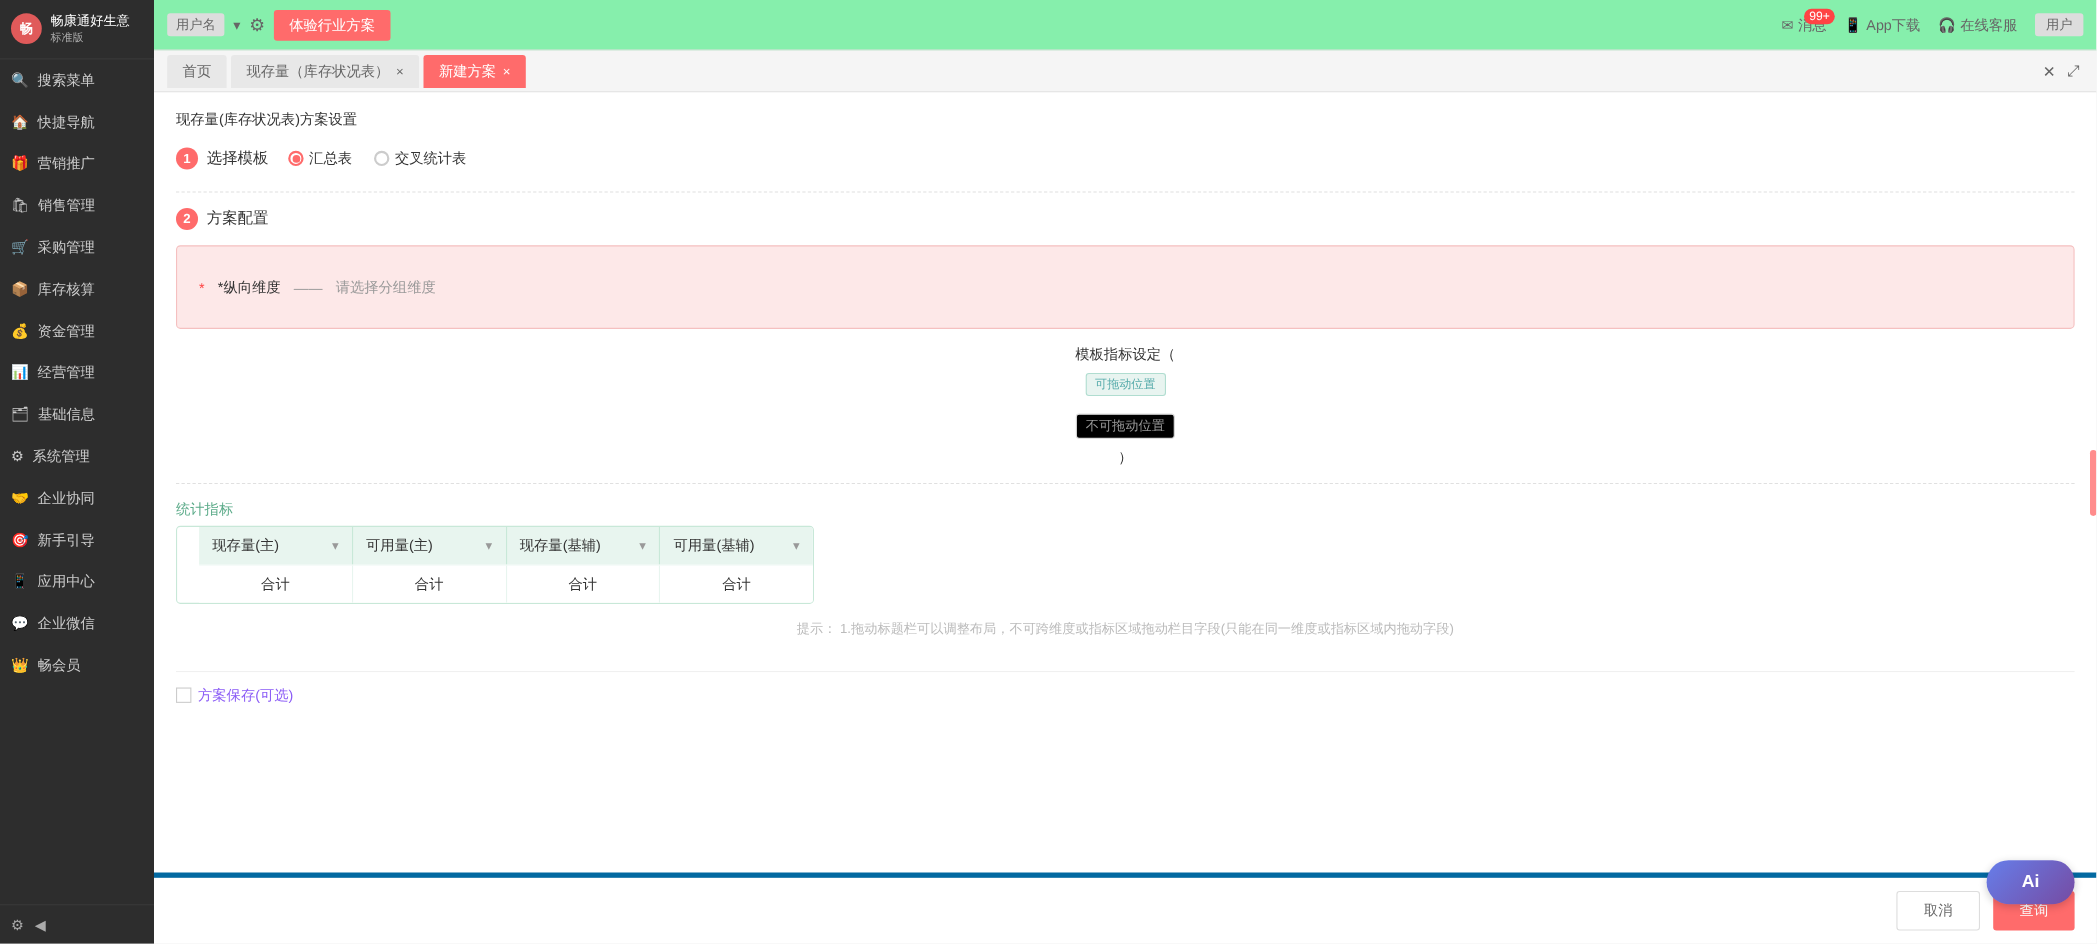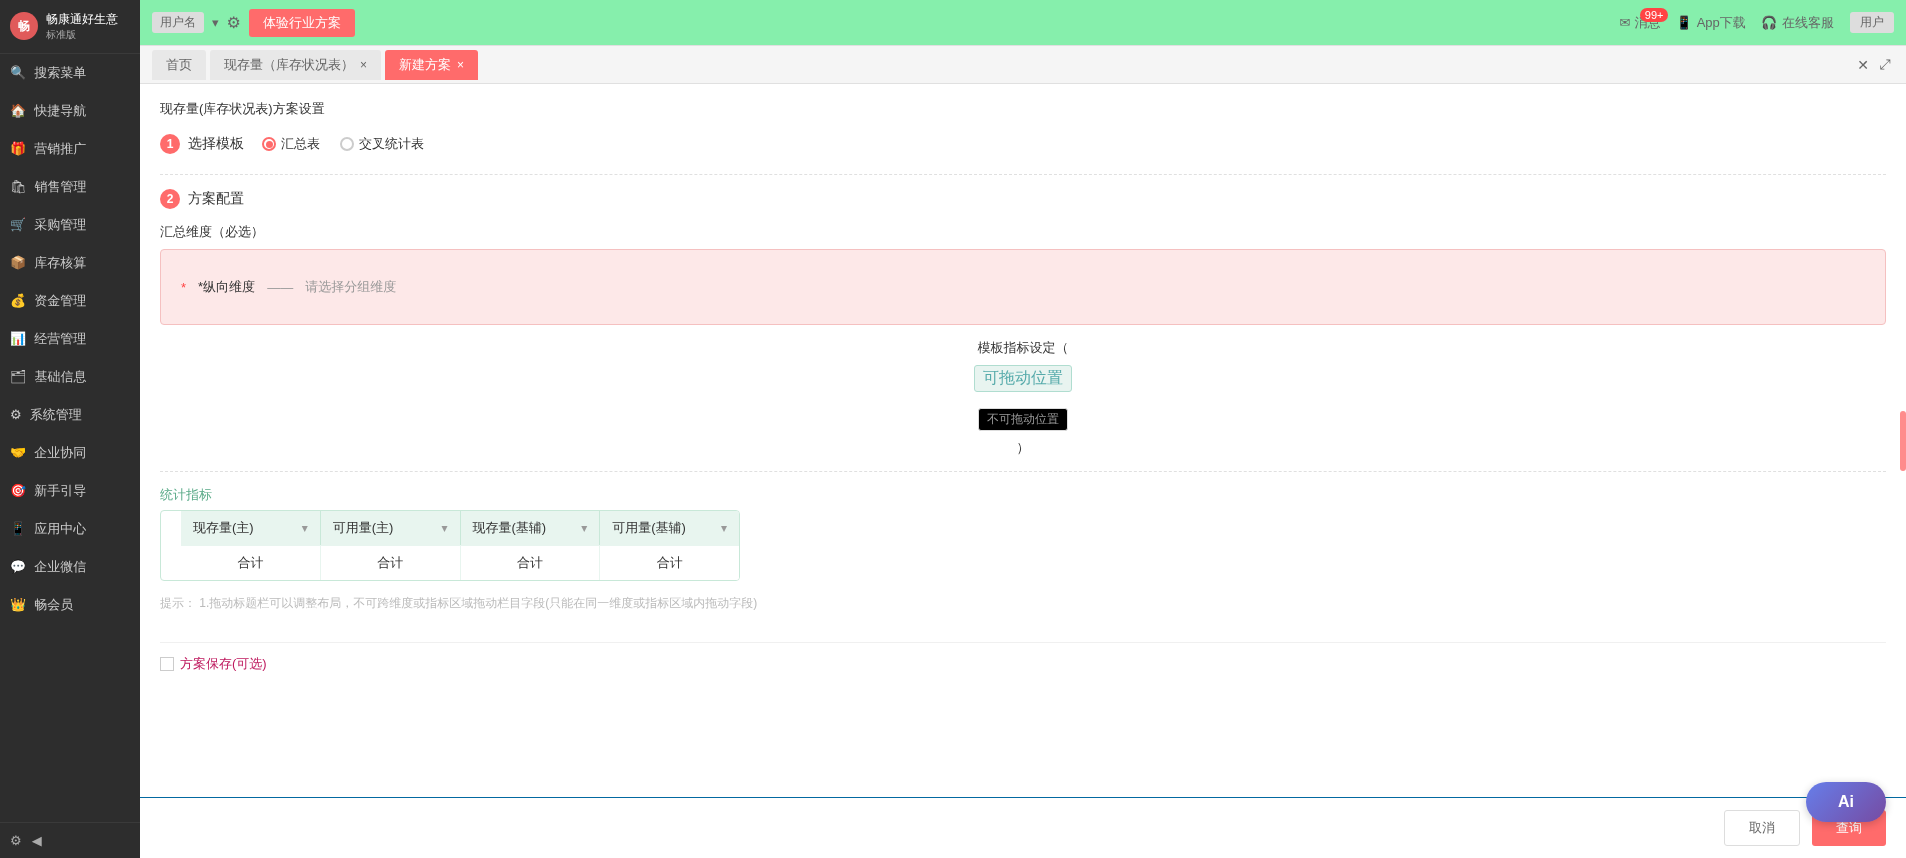--- a/index.html
+++ b/index.html
@@ -197,21 +197,21 @@
       font-size: 13px; color: #333;
       display: flex; align-items: center; gap: 8px;
       margin-bottom: 8px;
       flex-direction: column;
     }
     .metrics-badge {
       background: #e8f4f0;
       border: 1px solid #b0ddd0;
       border-radius: 3px;
       padding: 2px 8px;
-      font-size: 16px;
+      font-size: 11px;
       color: #5aa;
     }
     .metrics-badge-gray {
       background: #000000;
       border: 1px solid #ddd;
       border-radius: 3px;
       padding: 2px 8px;
       font-size: 12px;
       color: #999;
       font-family: Liberation Serif, serif;
@@ -251,42 +251,43 @@
       border-right: 1px solid #e8f5ef;
       font-size: 13px; color: #333;
     }
     .stats-data-cell:last-child { border-right: none; }
 
     
     .tips {
       margin-top: 14px;
       font-size: 12px;
       color: #bbb;
+      text-align: center;
     }
     .tips .tip-line { margin-bottom: 4px; }
 
     
     .save-option {
       display: flex; align-items: center; gap: 6px;
-      font-size: 13px; color: #be185d;
+      font-size: 13px; color: #8b5cf6;
       padding: 12px 0;
       border-top: 1px solid #f0f0f0;
       margin-top: 10px;
     }
     .checkbox {
       width: 14px; height: 14px;
       border: 1px solid #ccc;
       display: inline-block;
       cursor: pointer;
     }
 
     
     .bottom-actions {
       background: #fff;
-      border-top: 1px solid #0369a1;
+      border-top: 5px solid #0369a1;
       padding: 12px 20px;
       display: flex;
       justify-content: flex-end;
       gap: 12px;
       flex-shrink: 0;
     }
     .btn-cancel {
       background: #fff;
       border: 1px solid #ddd;
       border-radius: 3px;
@@ -495,21 +496,20 @@
       </div>
 
       <hr class="divider">
 
       <div class="section">
         <div class="section-header">
           <div class="section-number">2</div>
           <div class="section-title">方案配置</div>
         </div>
 
-        <div class="dimension-label">汇总维度（必选）</div>
 
         <div class="dimension-box">
           <span class="required-star">*</span>
           <span style="color:#333; font-size:13px;">*纵向维度</span>
           <span class="dimension-dash">——</span>
           <span class="dimension-placeholder">请选择分组维度</span>
         </div>
 
         <div style="height:14px"></div>
 

